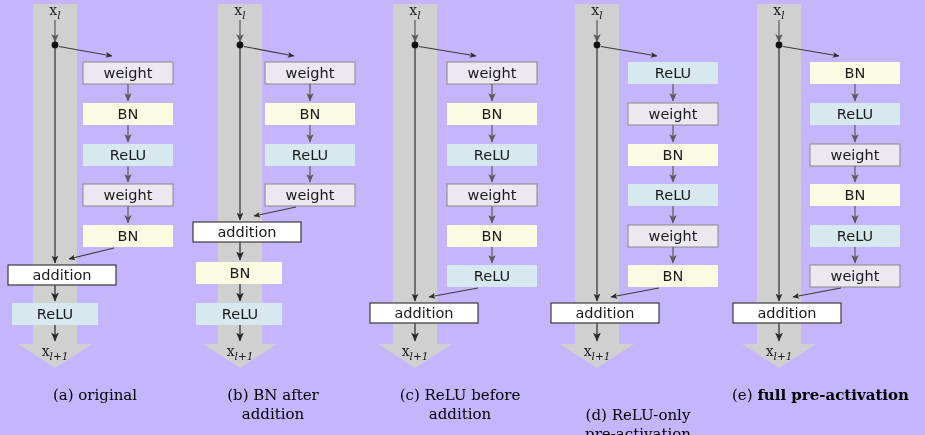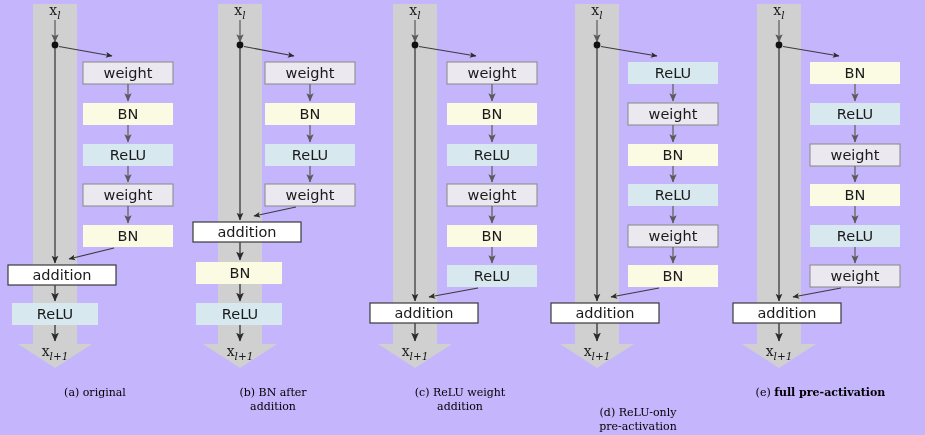--- a/index.html
+++ b/index.html
@@ -29,21 +29,21 @@
     fill: #1a1a1a;
     text-anchor: middle;
   }
   .xlabel .sub {
     font-size: 10.5px;
     font-style: italic;
   }
   .caption {
     position: absolute;
     font-family: "DejaVu Serif", serif;
-    font-size: 11px;
+    font-size: 15px;
     color: #000;
     text-align: center;
     line-height: 1.28;
     white-space: pre-line;
   }
   .caption .bold { font-weight: bold; text-align: right; }
 </style>
 </head>
 <body>
 
@@ -235,19 +235,19 @@
         <rect x="733" y="303" width="108" height="20" fill="#ffffff" stroke="#3a3a3a" stroke-width="1.2"></rect>
         <text x="787" y="313.5" class="node-label">addition</text>
         <line x1="779" y1="323" x2="779" y2="341" stroke="#4a4a4a" stroke-width="1.5" marker-end="url(#arrowhead-dark)"></line>
         <text x="779" y="356" class="xlabel"><tspan>x</tspan><tspan dy="3.5" class="sub">l+1</tspan></text>
       </g>
     </svg>
   <div id="captions">
       <div class="caption" style="left: 10px; top: 386px; width: 170px;"><span>(a) </span><span>original</span></div>
       <div class="caption" style="left: 188px; top: 386px; width: 170px;"><span>(b) </span><span>BN after
 addition</span></div>
-      <div class="caption" style="left: 370px; top: 386px; width: 180px;"><span>(c) </span><span>ReLU weight
+      <div class="caption" style="left: 370px; top: 386px; width: 180px;"><span>(c) </span><span>ReLU before
 addition</span></div>
       <div class="caption" style="left: 548px; top: 406px; width: 180px;"><span>(d) </span><span>ReLU-only
 pre-activation</span></div>
       <div class="caption" style="left: 718px; top: 386px; width: 205px;"><span>(e) </span><span class="bold">full pre-activation</span></div>
     </div>
 </div>
 
 </body></html>

